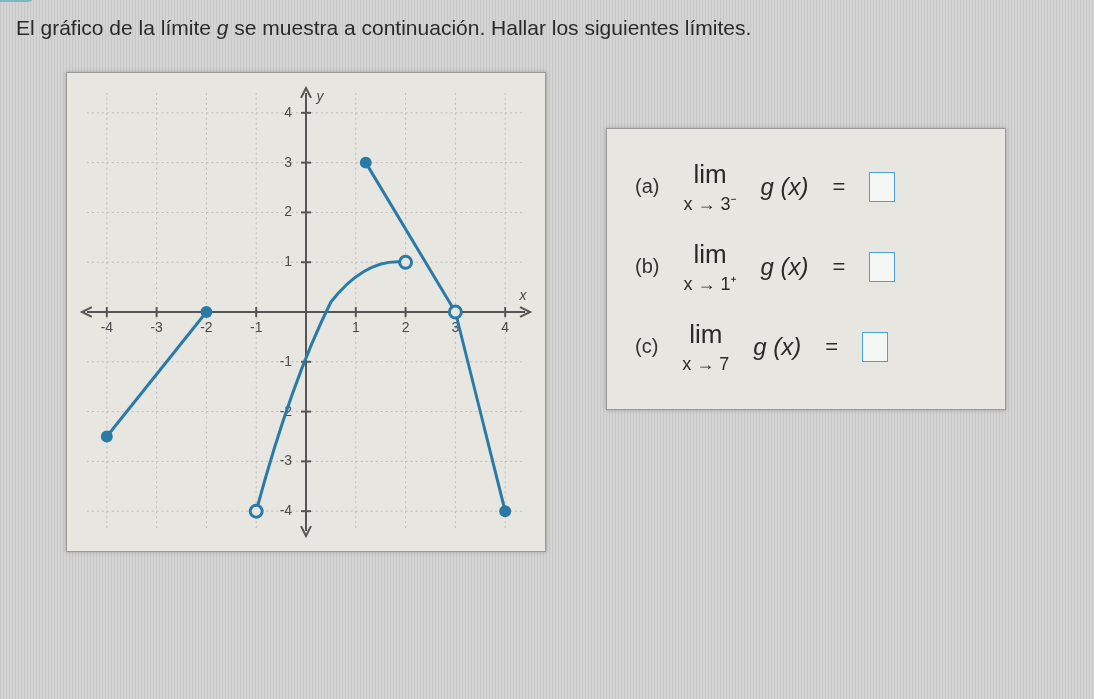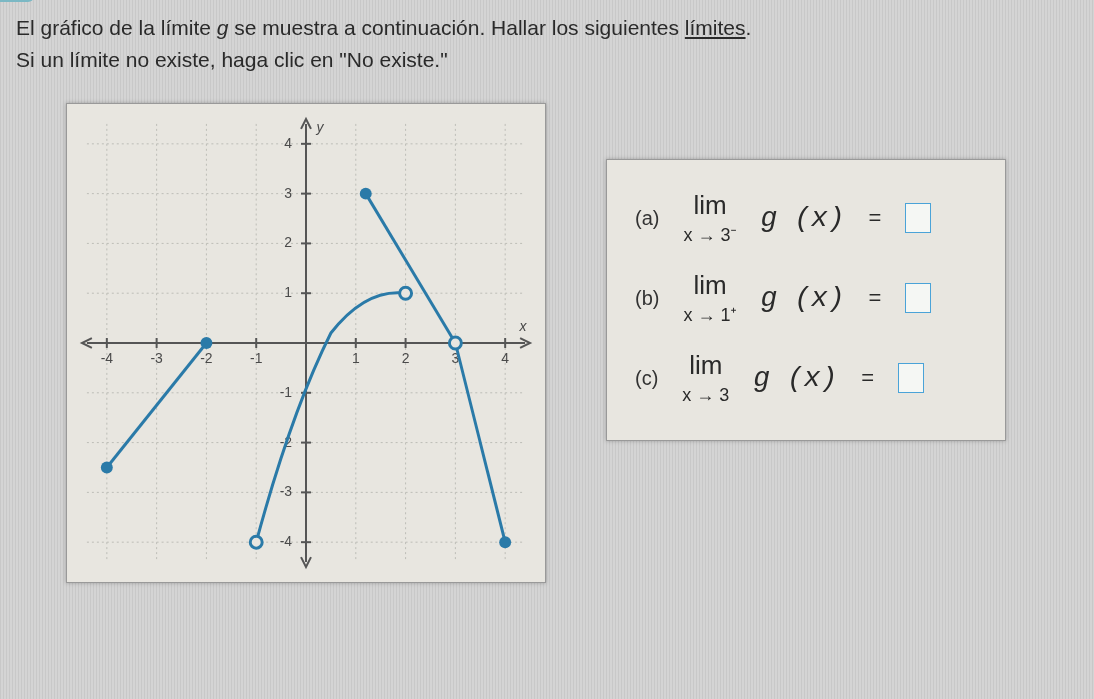--- a/index.html
+++ b/index.html
@@ -9,21 +9,21 @@
     width: 1094px;
     height: 699px;
     color: #2a2a2a;
     padding: 12px 16px;
   }
   .problem-text {
     font-size: 21px;
     line-height: 1.5;
     margin-bottom: 28px;
   }
-  .underline { text-decoration: underline; }
+  .underline { }
   .italic { font-style: italic; }
   .content-row {
     display: flex;
     align-items: flex-start;
     gap: 60px;
     padding-left: 50px;
   }
   .chart-box {
     background: #e8e6e0;
     border: 1px solid #999;
@@ -53,21 +53,21 @@
   .limit-block {
     display: inline-flex;
     flex-direction: column;
     align-items: center;
     line-height: 1;
     margin-left: 8px;
     text-align: center;
   }
   .lim-top { font-size: 26px; }
   .lim-bot { font-size: 18px; margin-top: 8px; }
-  .gx { font-size: 28px; font-style: italic; margin-left: 8px; font-family: Liberation Mono, monospace; }
+  .gx { font-size: 24px; font-style: italic; margin-left: 8px; }
   .equals { margin: 0 8px; font-size: 22px; }
   .ans-box {
     display: inline-block;
     width: 26px;
     height: 30px;
     border: 1.5px solid #4aa3d8;
     background: #f5f7f4;
     cursor: pointer;
   }
   .corner-tab {
@@ -81,21 +81,20 @@
     border-bottom-right-radius: 6px;
   }
 </style>
 </head>
 <body>
 
 <div class="corner-tab"></div>
 
 <div class="problem-text">
   <span>El gráfico de la límite </span><span class="italic">g</span><span> se muestra a continuación. Hallar los siguientes </span><span class="underline">límites</span><span>.</span><br>
-  <span>Si un límite no existe, haga clic en "No existe."</span>
 </div>
 
 <div class="content-row">
   <div class="chart-box">
     <svg viewBox="0 0 480 480">
 
       <g stroke="#bcbcb6" stroke-width="1" stroke-dasharray="2,3">
         <line x1="40" y1="20" x2="40" y2="460"></line>
         <line x1="90" y1="20" x2="90" y2="460"></line>
         <line x1="140" y1="20" x2="140" y2="460"></line>
@@ -207,20 +206,20 @@
         <span class="lim-bot">x → 1⁺</span>
       </span>
       <span class="gx">g (x)</span>
       <span class="equals">=</span>
       <span class="ans-box"></span>
     </div>
     <div class="answer-row">
       <span class="part-label">(c)</span>
       <span class="limit-block">
         <span class="lim-top">lim</span>
-        <span class="lim-bot">x → 3</span>
+        <span class="lim-bot">x → 7</span>
       </span>
       <span class="gx">g (x)</span>
       <span class="equals">=</span>
       <span class="ans-box"></span>
     </div>
   </div>
 </div>
 
 </body></html>

